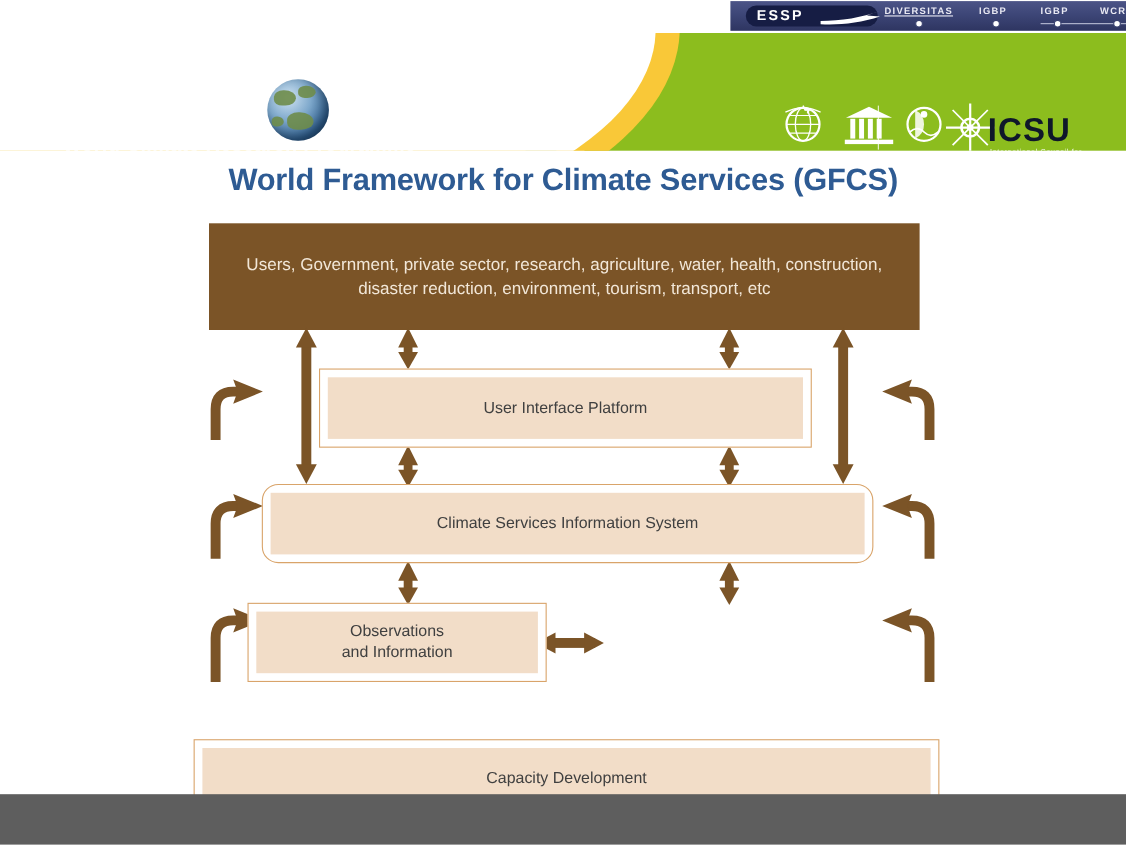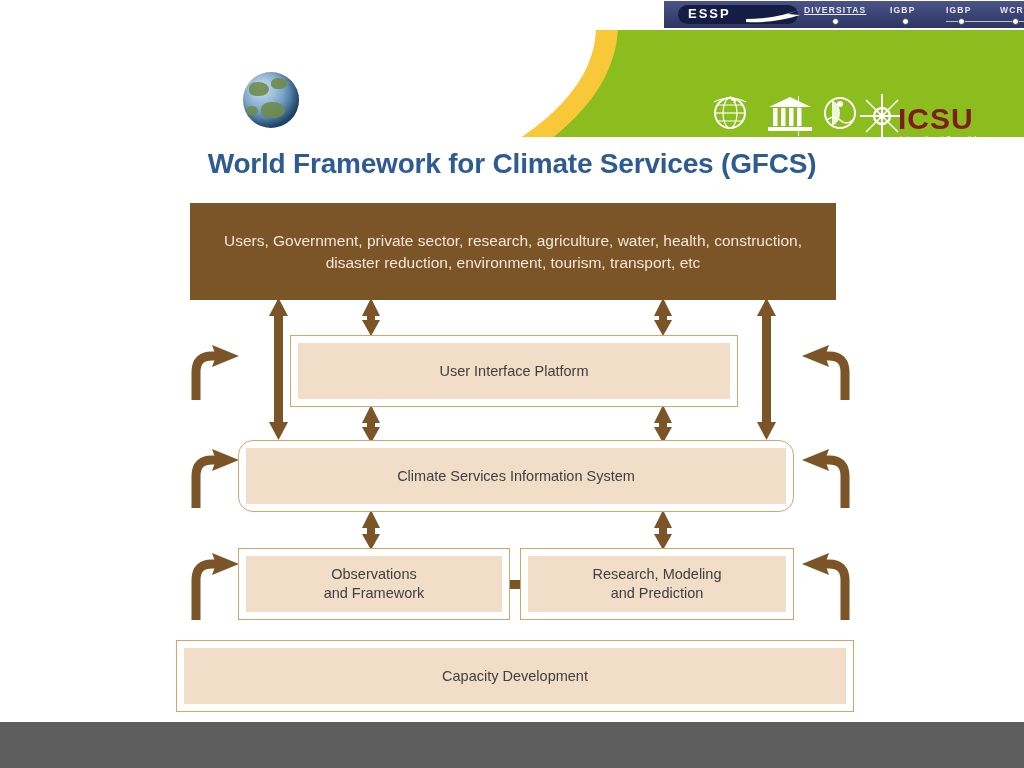--- a/index.html
+++ b/index.html
@@ -102,21 +102,21 @@
 
   
   .logos{position:absolute;left:690px;top:62px;width:320px;height:62px;}
   .logo-item{position:absolute;text-align:center;color:#ffffff;}
   .logo-sep{
     position:absolute;left:108px;top:4px;width:1px;height:40px;
     background:rgba(255,255,255,.85);
   }
   .icsu-text{
     position:absolute;left:208px;top:12px;
-    font-size:30px;font-weight:bold;color:#7f1d1d;letter-spacing:1px;line-height:1;
+    font-size:30px;font-weight:bold;color:#0f172a;letter-spacing:1px;line-height:1;
   }
   .icsu-sub{
     position:absolute;left:210px;top:43px;
     font-size:6.5px;color:#ffffff;letter-spacing:.6px;
   }
 
   
   .slide-title{
     position:absolute;left:0;top:148px;width:1024px;
     text-align:center;
@@ -148,23 +148,23 @@
     display:flex;align-items:center;justify-content:center;
     box-sizing:border-box;
   }
   .inner-label{
     color:#404040;font-size:14.5px;text-align:center;line-height:1.3;
     font-family:"Liberation Sans", sans-serif;
   }
 
   .box-uip{left:290px;top:335px;width:448px;height:72px;}
   .box-csis{left:238px;top:440px;width:556px;height:72px;border-radius:15px;}
-  .box-obs{left:238px;top:548px;width:272px;height:72px;}
+  .box-obs{left:225px;top:548px;width:272px;height:72px;}
   .box-res{left:520px;top:548px;width:274px;height:72px;}
-  .box-cap{left:176px;top:640px;width:678px;height:72px;}
+  .box-cap{left:176px;top:672px;width:678px;height:72px;}
 
   
   .footer-bar{
     position:absolute;left:0;top:722px;width:1024px;height:46px;
     background:#5e5e5e;
   }
 </style>
 </head>
 <body>
 
@@ -373,33 +373,25 @@
   <div class="framed box-csis">
     <div class="inner-fill">
       <span class="inner-label">Climate Services Information System</span>
     </div>
   </div>
 
   <div class="framed box-obs">
     <div class="inner-fill">
       <span class="inner-label">
         <span>Observations</span><br>
-        <span>and Framework</span>
+        <span>and Information</span>
       </span>
     </div>
   </div>
 
-  <div class="framed box-res">
-    <div class="inner-fill">
-      <span class="inner-label">
-        <span>Research, Modeling</span><br>
-        <span>and Prediction</span>
-      </span>
-    </div>
-  </div>
 
   <div class="framed box-cap">
     <div class="inner-fill">
       <span class="inner-label">Capacity Development</span>
     </div>
   </div>
 
 </div>
 
 <div class="footer-bar"></div>

